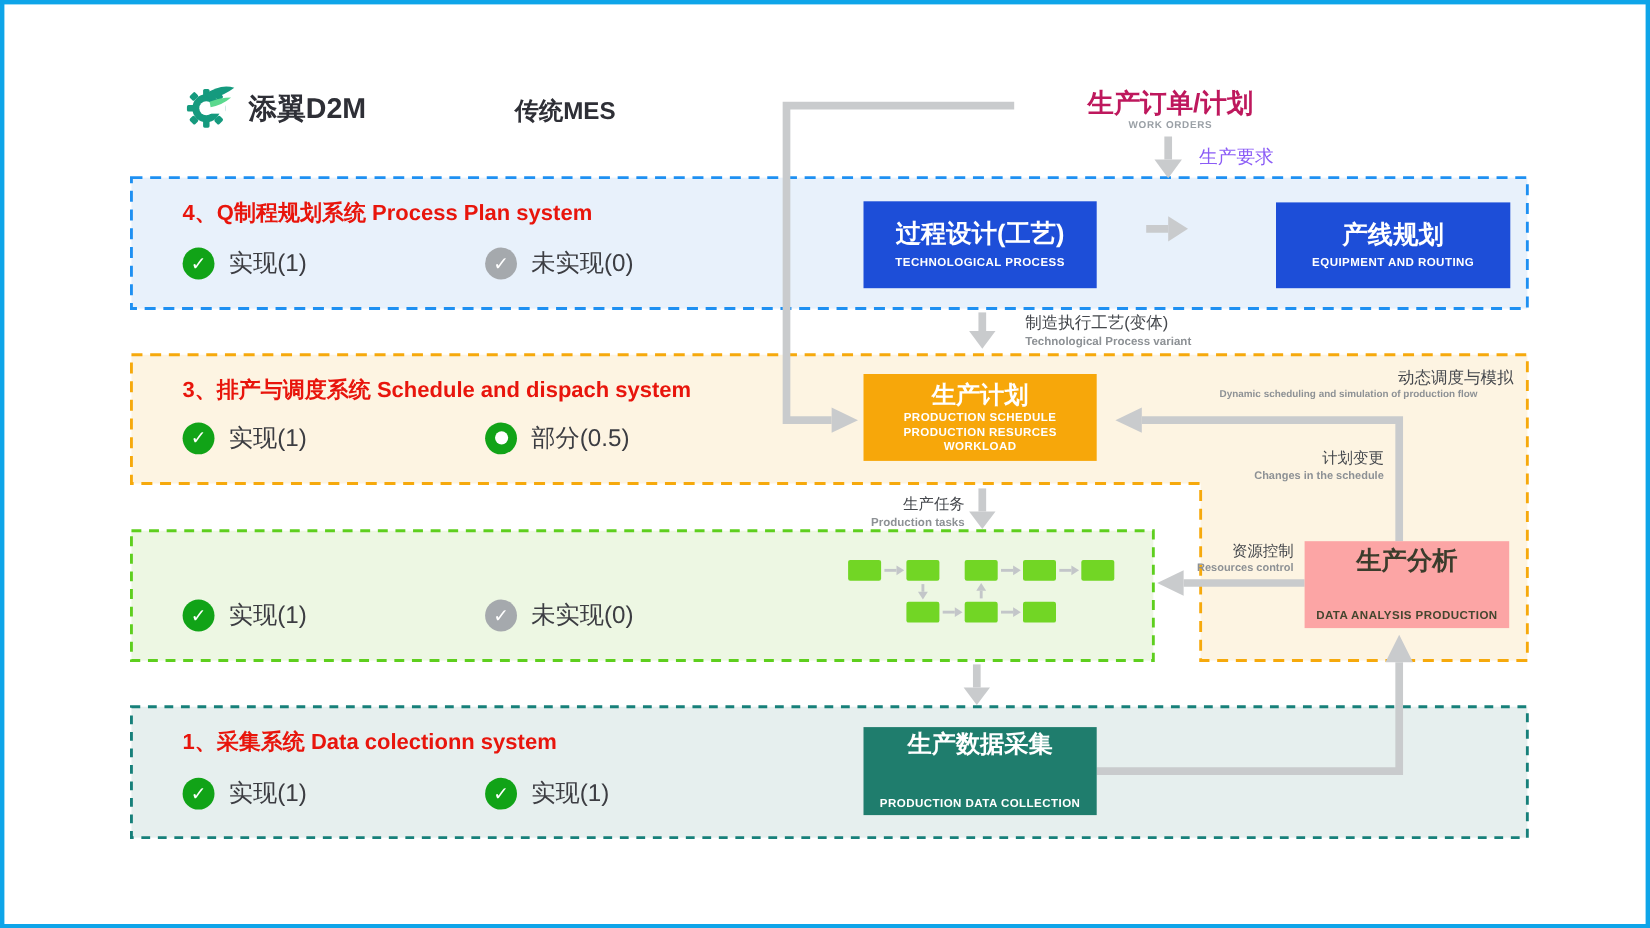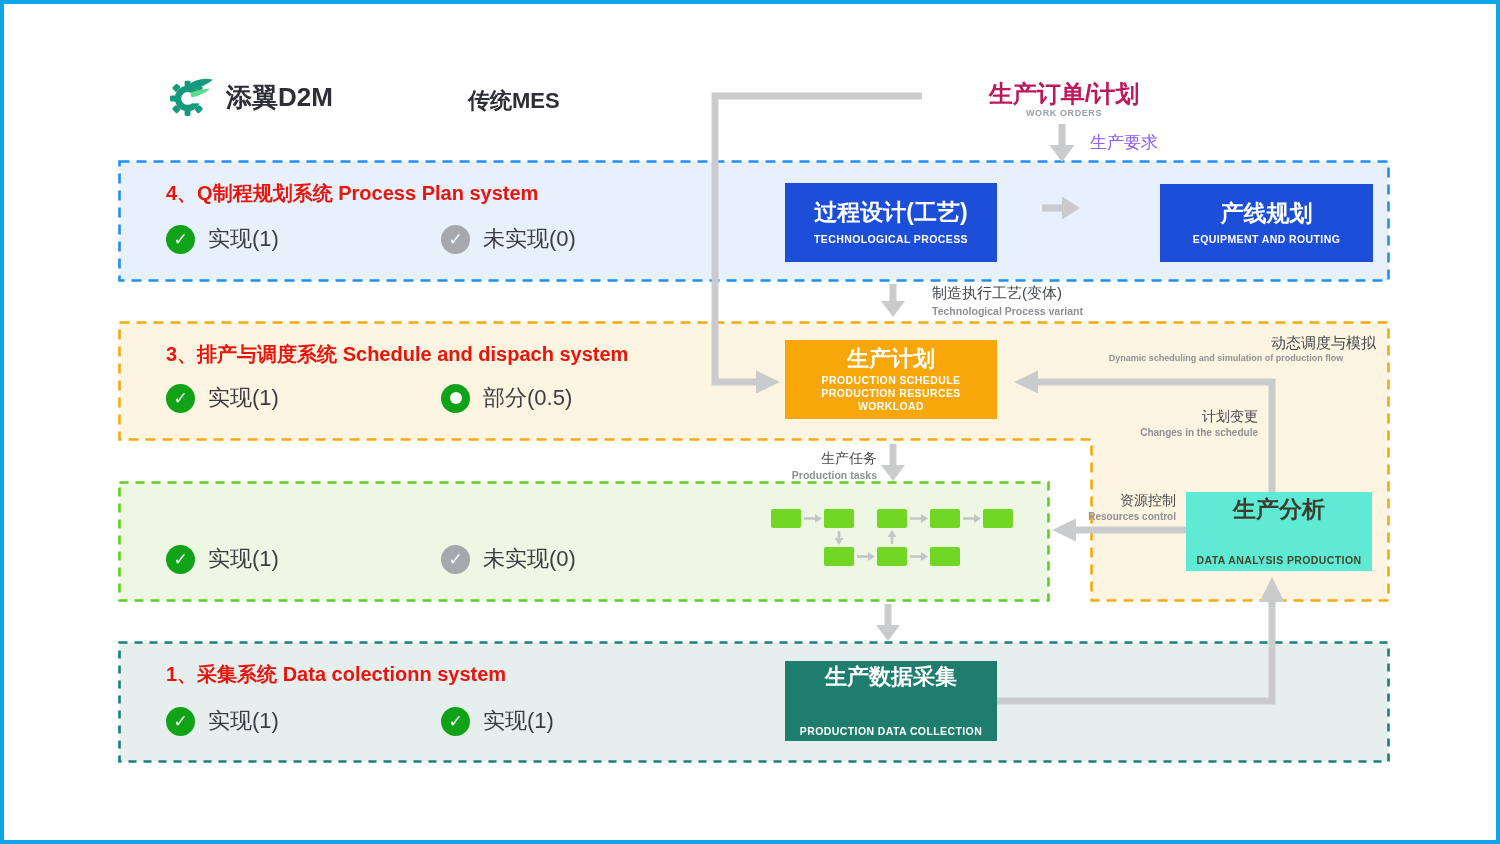--- a/index.html
+++ b/index.html
@@ -30,21 +30,21 @@
   .ic-gray{background:#a5a9ad;}
   .ic-radio{background:#11a317;position:relative;}
   .ic-radio::after{content:"";position:absolute;left:8.5px;top:8.5px;width:12px;height:12px;border-radius:50%;background:#fff;}
 
   
   .node{display:flex;flex-direction:column;align-items:center;justify-content:center;text-align:center;color:#fff;}
   .node-title{font-size:23px;font-weight:bold;line-height:1.15;}
   .node-sub{font-size:10.5px;font-weight:bold;letter-spacing:.4px;margin-top:7px;line-height:13px;}
   .node-blue{background:#1d4ed8;}
   .node-orange{background:#f7a70a;}
-  .node-yellow{background:#5eead4;color:#3b3c2c;gap:24px;}
+  .node-yellow{background:#fca5a5;color:#3b3c2c;gap:24px;}
   .node-teal{background:#1f7d6d;}
 
   
   .ann{color:#45484d;font-size:15px;font-weight:500;}
   .ann-sub{color:#8d9195;font-size:10.5px;font-weight:bold;}
   .ra{text-align:right;}
 </style>
 </head>
 <body>
 

